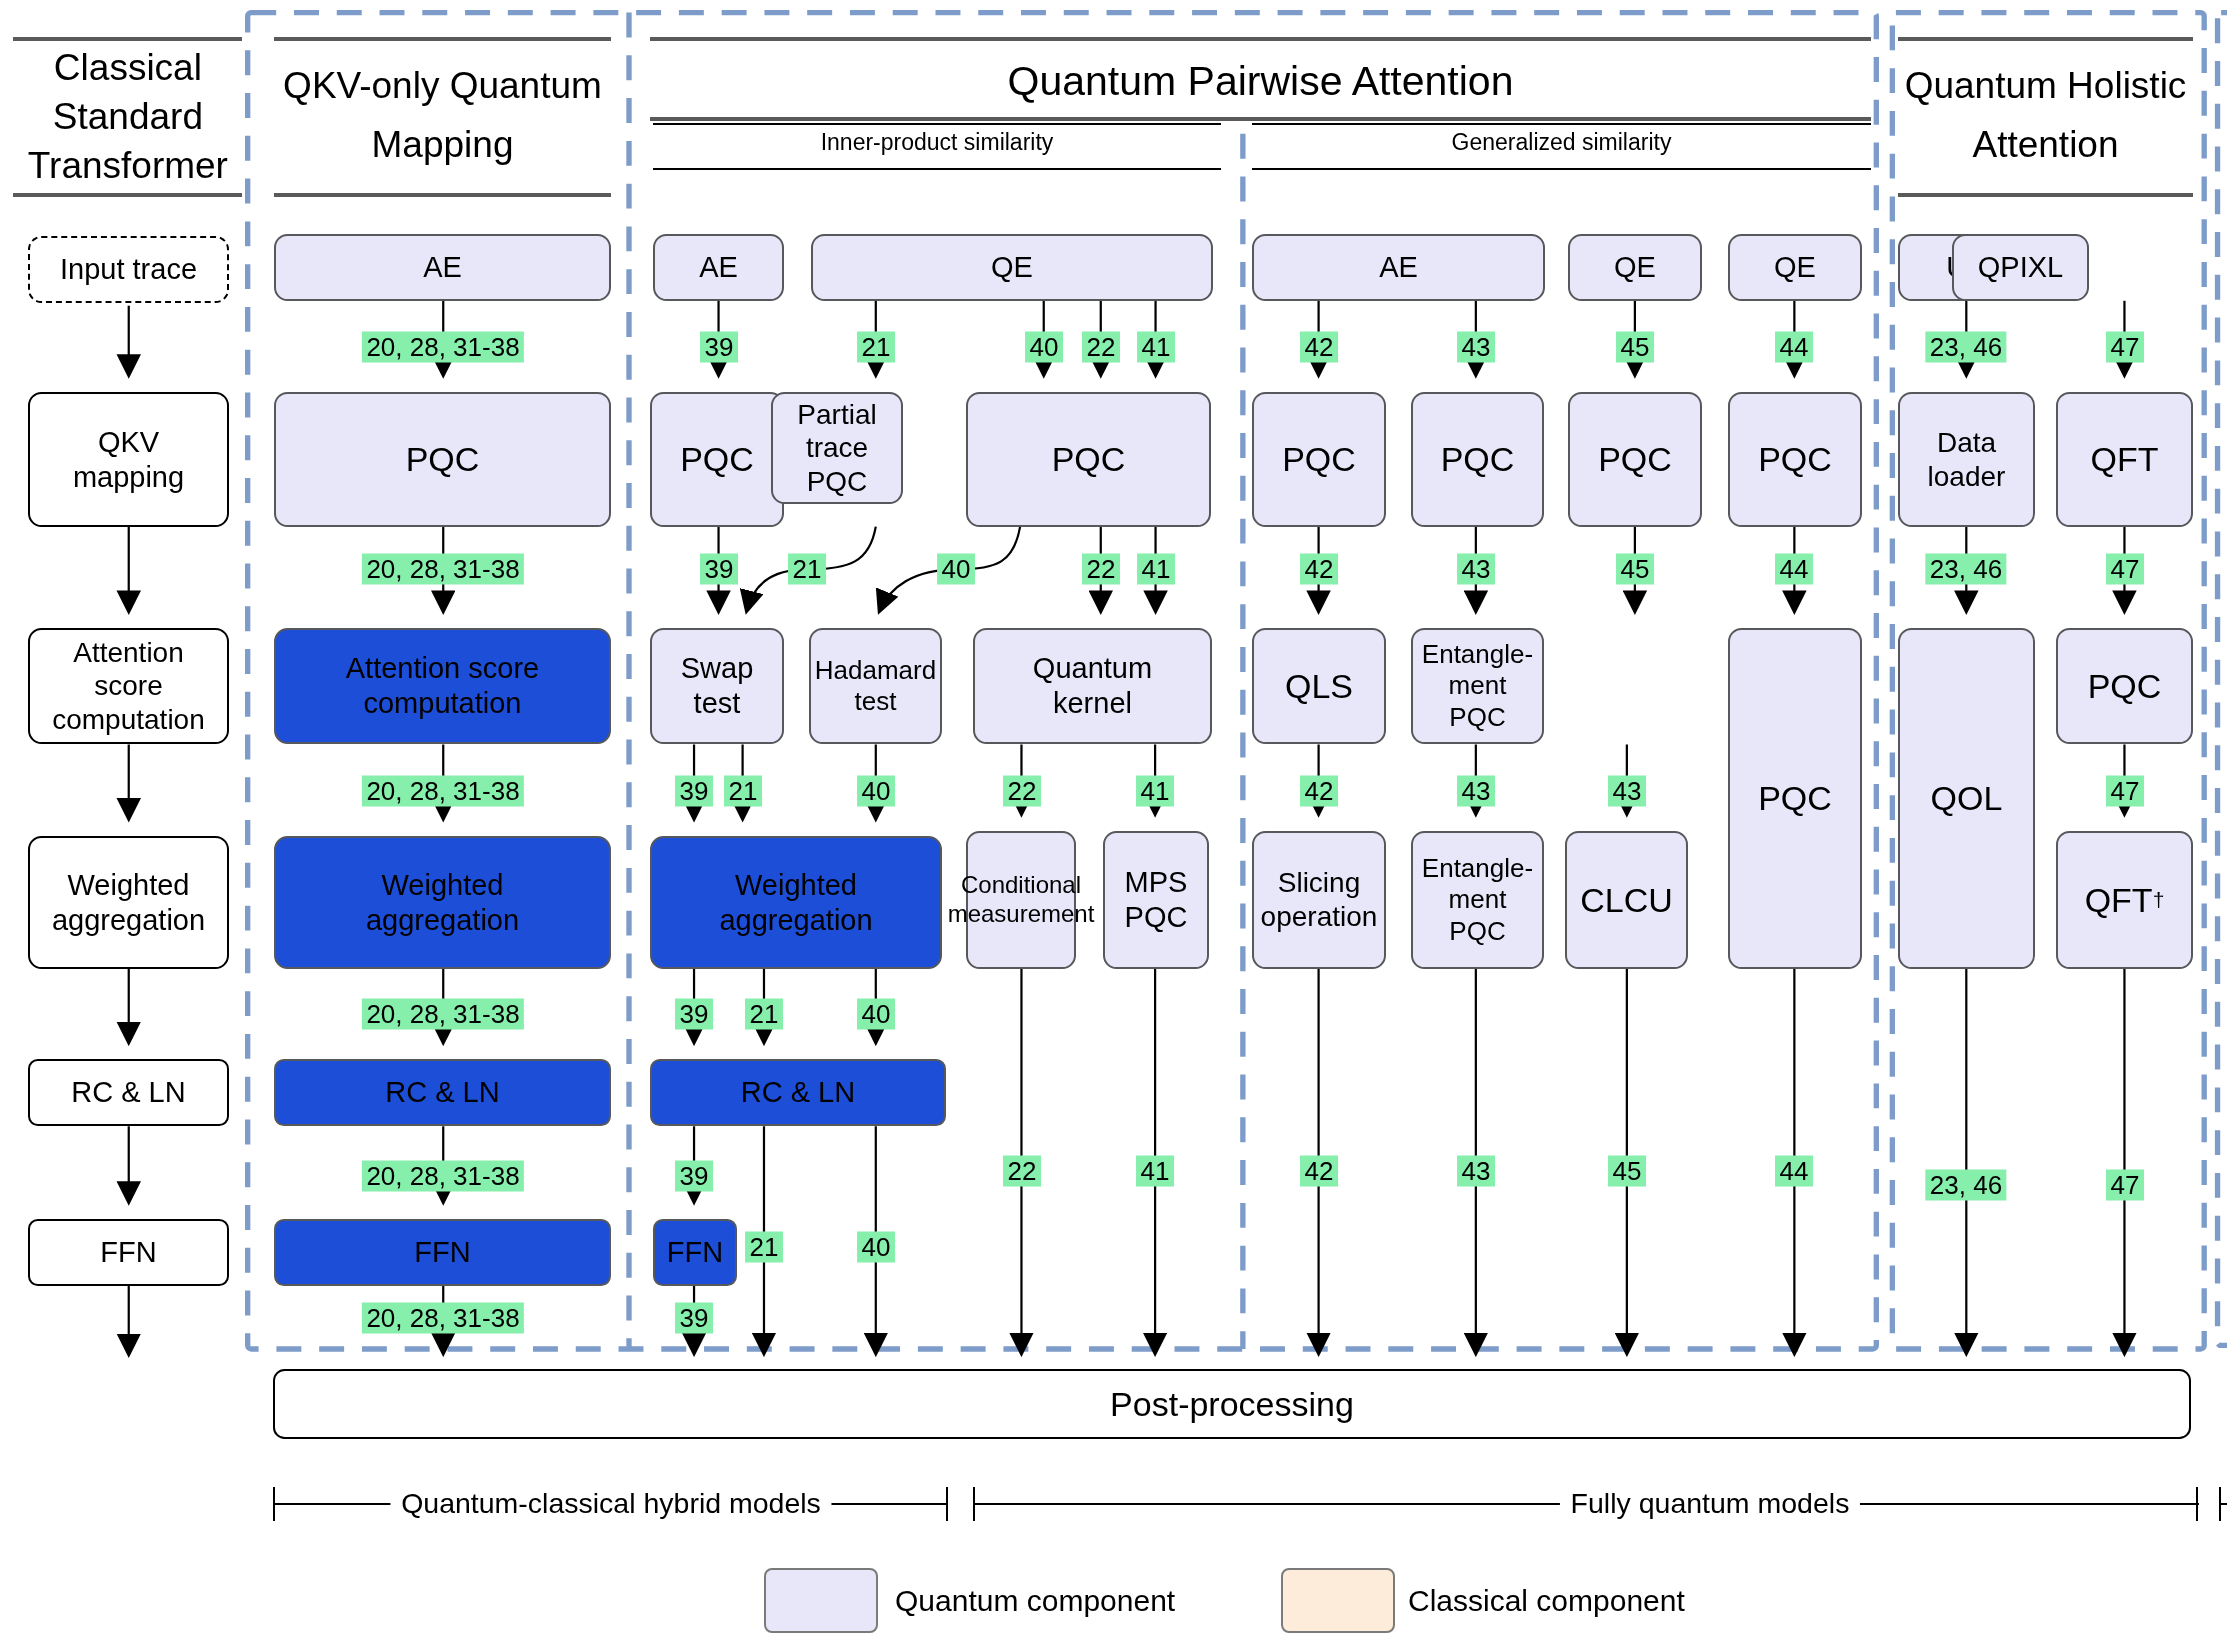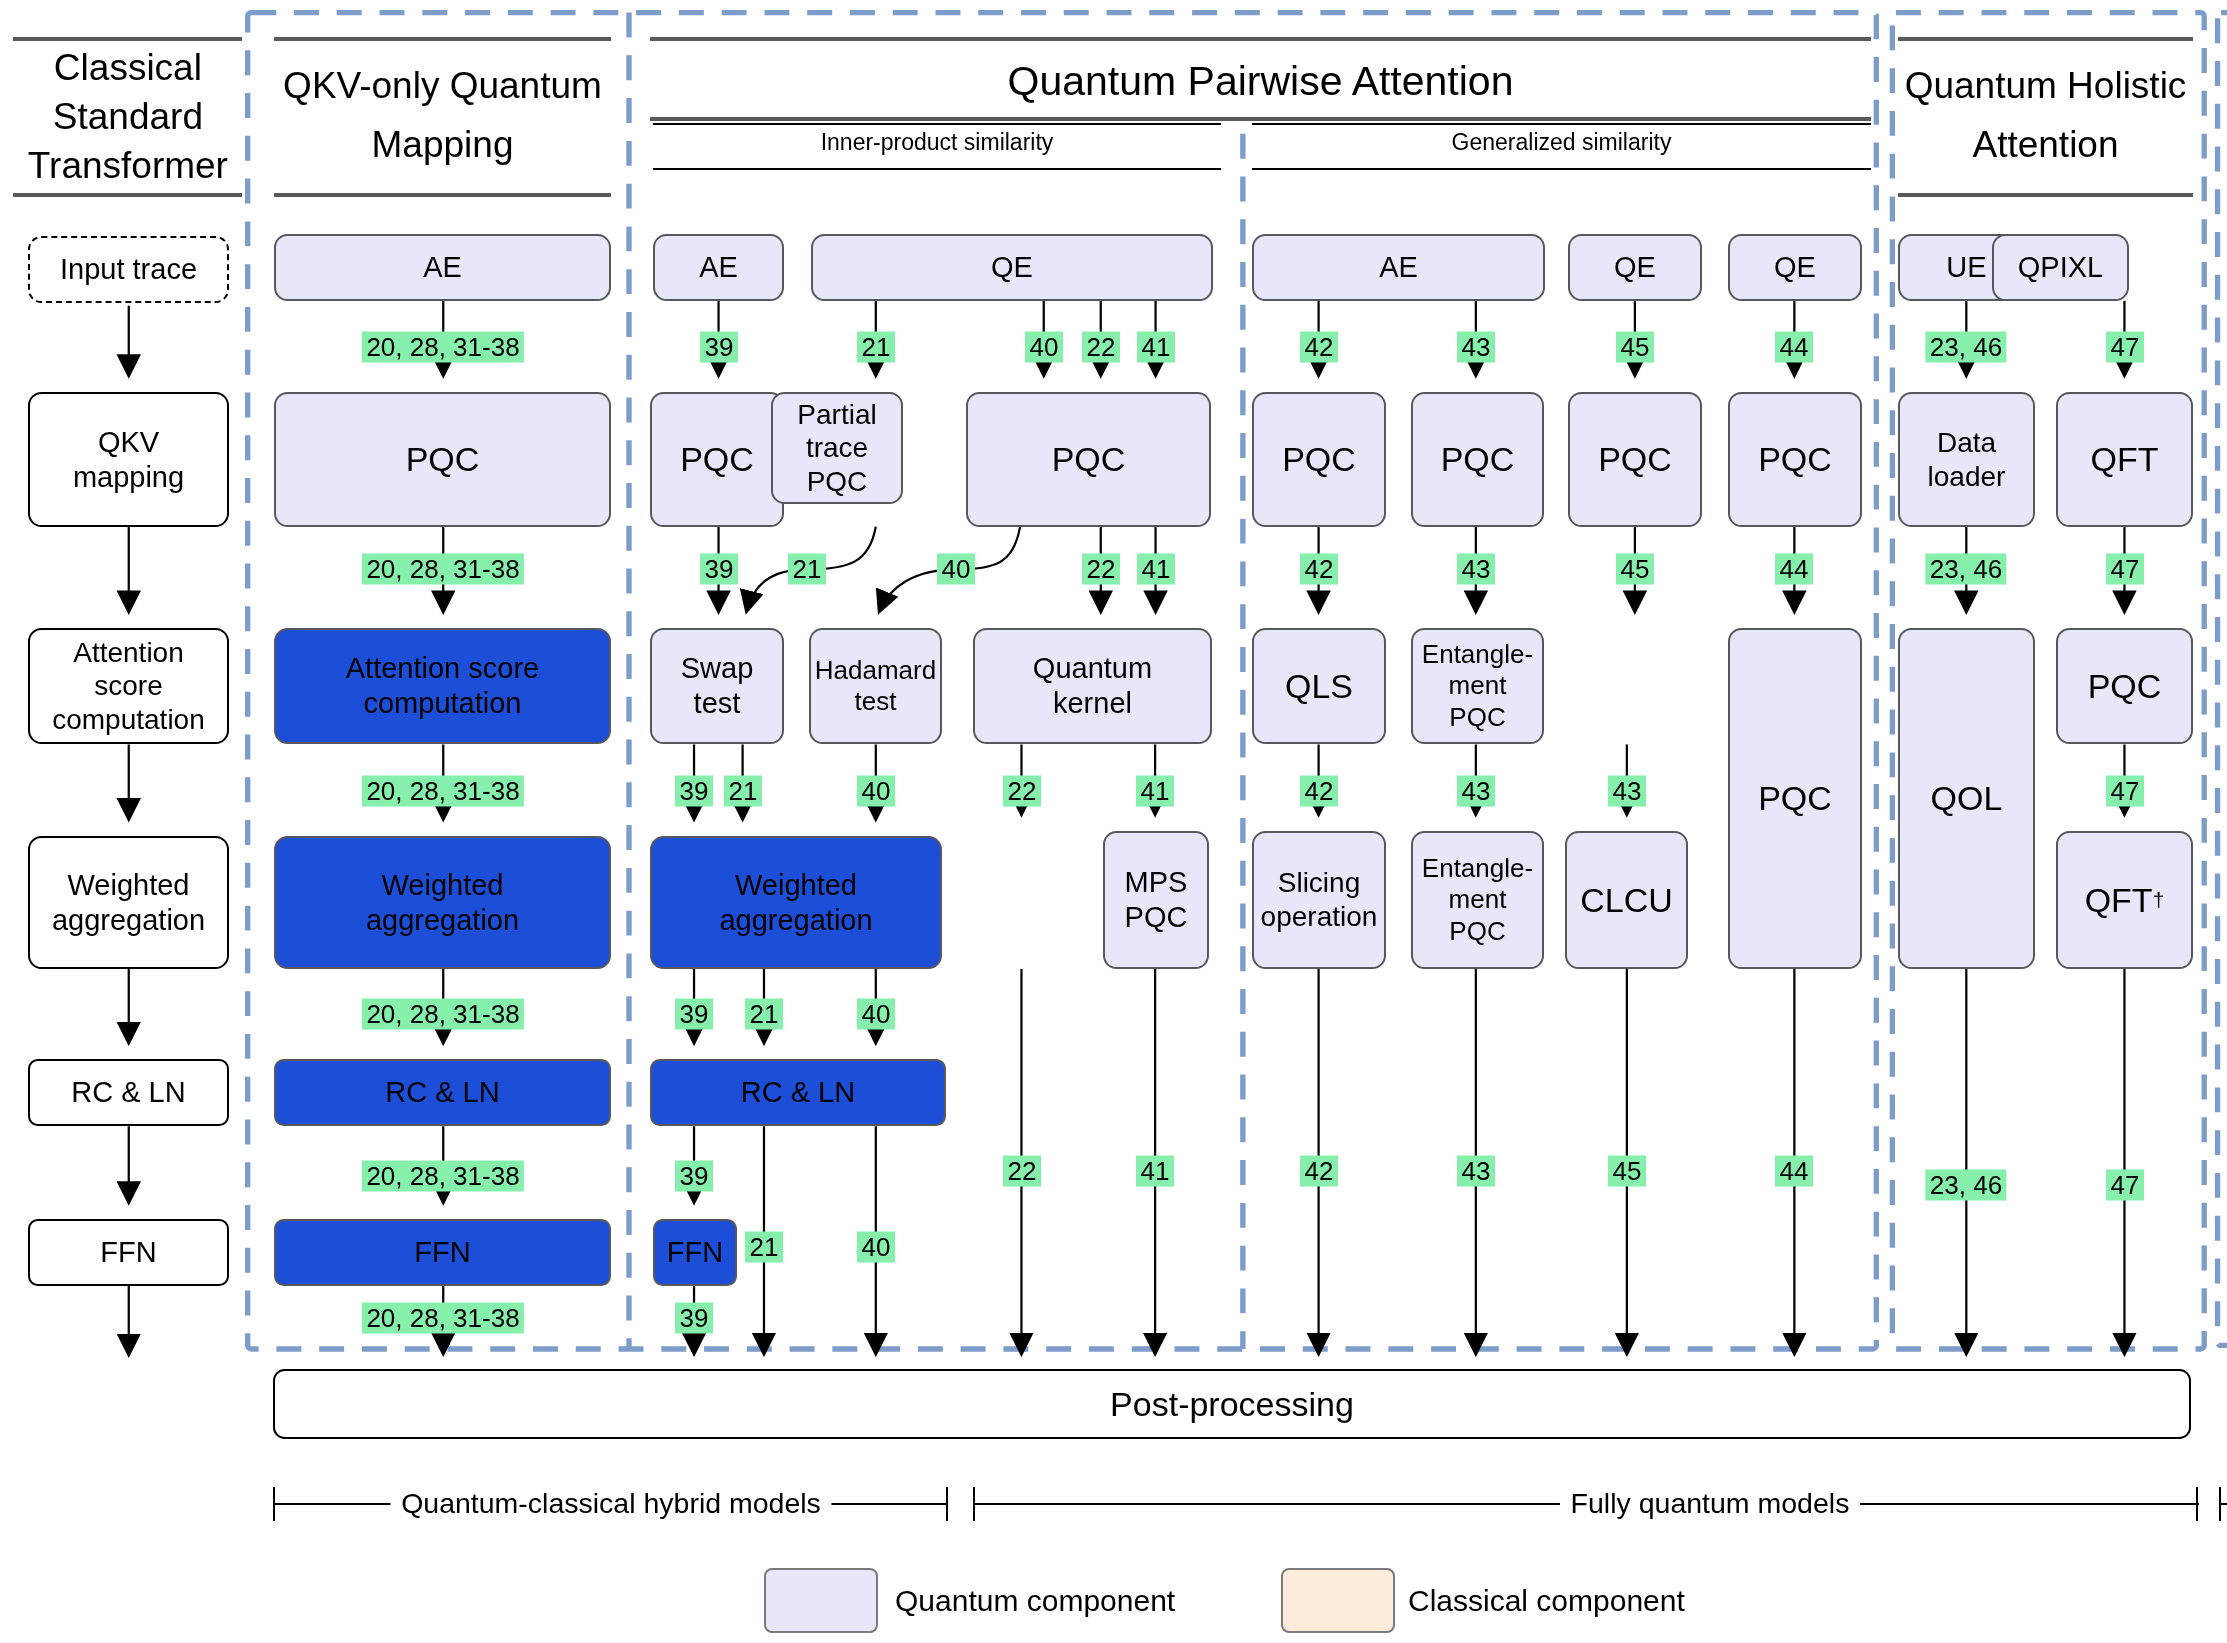--- a/index.html
+++ b/index.html
@@ -187,20 +187,22 @@
 PQC</div>
   <div class="box" style="left:966px;top:392px;width:245px;height:135px;font-size:34px">PQC</div>
   <div class="box" style="left:650px;top:628px;width:134px;height:116px">Swap
 test</div>
   <div class="box f58" style="left:809px;top:628px;width:133px;height:116px">Hadamard
 test</div>
   <div class="box" style="left:973px;top:628px;width:239px;height:116px">Quantum
 kernel</div>
   <div class="box c" style="left:650px;top:836px;width:292px;height:133px">Weighted
 aggregation</div>
+  <div class="box f54" style="left:966px;top:831px;width:110px;height:138px">Conditional
+measurement</div>
   <div class="box" style="left:1103px;top:831px;width:106px;height:138px">MPS
 PQC</div>
   <div class="box c" style="left:650px;top:1059px;width:296px;height:67px;border-radius:9.8px">RC &amp; LN</div>
   <div class="box c" style="left:653px;top:1219px;width:84px;height:67px;border-radius:9.8px">FFN</div>
 
   <div class="box" style="left:1252px;top:234px;width:293px;height:67px">AE</div>
   <div class="box" style="left:1568px;top:234px;width:134px;height:67px">QE</div>
   <div class="box" style="left:1728px;top:234px;width:134px;height:67px">QE</div>
   <div class="box" style="left:1252px;top:392px;width:134px;height:135px;font-size:34px">PQC</div>
   <div class="box" style="left:1411px;top:392px;width:133px;height:135px;font-size:34px">PQC</div>
@@ -212,21 +214,21 @@
 PQC</div>
   <div class="box" style="left:1728px;top:628px;width:134px;height:341px;font-size:34px">PQC</div>
   <div class="box f62" style="left:1252px;top:831px;width:134px;height:138px">Slicing
 operation</div>
   <div class="box f58" style="left:1411px;top:831px;width:133px;height:138px">Entangle-
 ment
 PQC</div>
   <div class="box" style="left:1565px;top:831px;width:123px;height:138px;font-size:34px">CLCU</div>
 
   <div class="box" style="left:1898px;top:234px;width:137px;height:67px">UE</div>
-  <div class="box" style="left:1992px;top:234px;width:137px;height:67px">QPIXL</div>
+  <div class="box" style="left:1952px;top:234px;width:137px;height:67px">QPIXL</div>
   <div class="box f62" style="left:1898px;top:392px;width:137px;height:135px">Data
 loader</div>
   <div class="box" style="left:2056px;top:392px;width:137px;height:135px;font-size:34px">QFT</div>
   <div class="box" style="left:1898px;top:628px;width:137px;height:341px;font-size:34px">QOL</div>
   <div class="box" style="left:2056px;top:628px;width:137px;height:116px;font-size:34px">PQC</div>
   <div class="box" style="left:2056px;top:831px;width:137px;height:138px;font-size:34px">
     <span>QFT</span><sup>†</sup>
   </div>
 
   <div class="box w bar" style="left:273px;top:1369px;width:1918px;height:70px">Post-processing</div>

